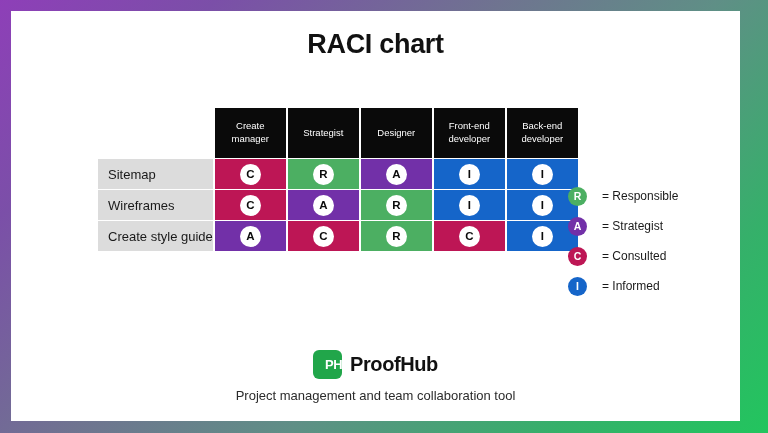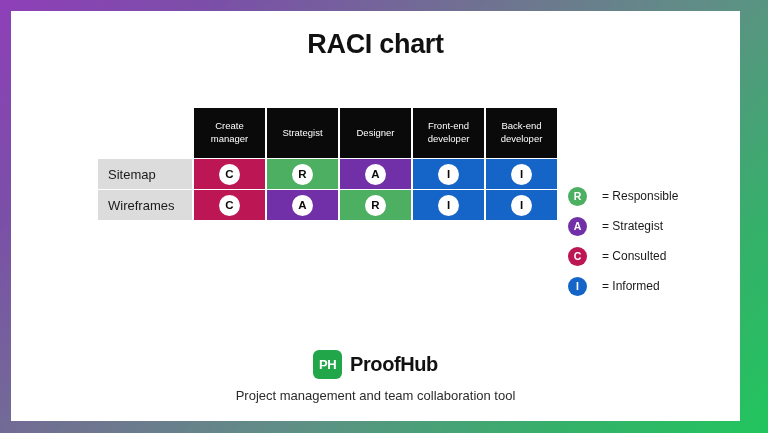--- a/index.html
+++ b/index.html
@@ -165,21 +165,21 @@
 
   .brand-mark {
     width: 29px;
     height: 29px;
     border-radius: 6px;
     background: #21a64a;
     color: #ffffff;
     font-size: 13px;
     font-weight: bold;
     line-height: 29px;
-    text-align: center;
+    text-align: right;
     letter-spacing: -0.5px;
   }
 
   .brand-name {
     font-size: 20px;
     font-weight: bold;
     color: #111111;
     letter-spacing: -0.4px;
   }
 
@@ -223,20 +223,28 @@
             <td class="cell role-I"><span class="badge">I</span></td>
           </tr>
           <tr>
             <td class="rowhead">Wireframes</td>
             <td class="cell role-C"><span class="badge">C</span></td>
             <td class="cell role-A"><span class="badge">A</span></td>
             <td class="cell role-R"><span class="badge">R</span></td>
             <td class="cell role-I"><span class="badge">I</span></td>
             <td class="cell role-I"><span class="badge">I</span></td>
           </tr>
+          <tr>
+            <td class="rowhead">Create style guide</td>
+            <td class="cell role-A"><span class="badge">A</span></td>
+            <td class="cell role-C"><span class="badge">C</span></td>
+            <td class="cell role-R"><span class="badge">R</span></td>
+            <td class="cell role-C"><span class="badge">C</span></td>
+            <td class="cell role-I"><span class="badge">I</span></td>
+          </tr>
         </tbody>
       </table>
     </div>
 
     <div class="legend">
       <div class="legend-row">
         <span class="legend-dot dot-R">R</span>
         <span class="legend-text">= Responsible</span>
       </div>
       <div class="legend-row">

